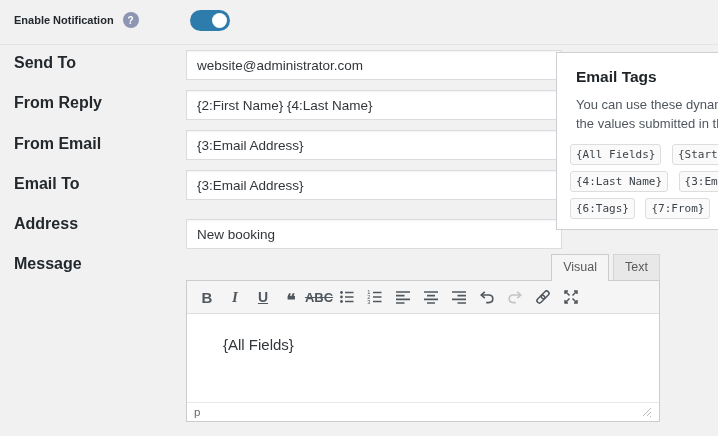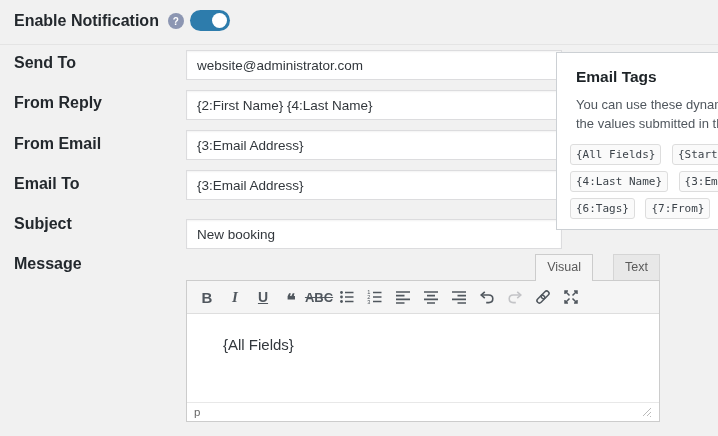--- a/index.html
+++ b/index.html
@@ -4,21 +4,21 @@
 <style>
   * { box-sizing: border-box; }
   html,body { margin:0; padding:0; }
   body {
     width:718px; height:436px; position:relative; overflow:hidden;
     background:#f1f1f1; font-family:"Liberation Sans", sans-serif; color:#23282d;
   }
 
   
   .enable-row { position:absolute; left:14px; top:12px; display:flex; align-items:center; }
-  .enable-label { font-size:16px; font-weight:700; color:#23282d; }
+  .enable-label { font-size:11px; font-weight:700; color:#23282d; }
   .help-icon {
     margin-left:9px; width:16px; height:16px; border-radius:50%;
     background:#8c96b2; color:#fff; font-size:10px; font-weight:700;
     display:flex; align-items:center; justify-content:center; cursor:pointer;
   }
   .toggle {
     position:absolute; left:190px; top:10px; width:40px; height:21px;
     border-radius:11px; background:var(--accent, #2d7cac); cursor:pointer;
   }
   .toggle-knob { position:absolute; right:3px; top:3px; width:15px; height:15px; border-radius:50%; background:#fff; }
@@ -53,21 +53,21 @@
     cursor:pointer;
   }
   .tag.cut { padding-right:60px; }
 
   
   .editor { position:absolute; left:186px; top:255px; width:474px; }
   .editor-tabs { height:25px; display:flex; justify-content:flex-end; align-items:flex-end; position:relative; z-index:2; }
   .editor-tab {
     font-size:12.5px; color:#595959; padding:5px 11px 6px;
     background:#e8e8e8; border:1px solid #d5d5d5; border-bottom:none;
-    margin-left:20px; cursor:pointer;
+    margin-left:4px; cursor:pointer;
   }
   .editor-tab.active { background:#f5f5f5; border-color:#ccc; margin-bottom:-1px; padding-bottom:7px; }
   .editor-main { border:1px solid #ccc; background:#fff; position:relative; z-index:1; }
   .mce-toolbar {
     height:33px; background:#f5f5f5; border-bottom:1px solid #dedede;
     display:flex; align-items:center; padding:0 6px;
   }
   .tool-btn {
     width:28px; height:24px; display:flex; align-items:center; justify-content:center;
     color:#50575e; cursor:pointer; border-radius:2px;
@@ -100,21 +100,21 @@
 <div class="row-divider"></div>
 
 <span class="field-label lbl-1">Send To</span>
 <input class="field-input inp-1" value="website@administrator.com" style="">
 <span class="field-label lbl-2">From Reply</span>
 <input class="field-input inp-2" value="{2:First Name} {4:Last Name}" style="">
 <span class="field-label lbl-3">From Email</span>
 <input class="field-input inp-3" value="{3:Email Address}" style="">
 <span class="field-label lbl-4">Email To</span>
 <input class="field-input inp-4" value="{3:Email Address}" style="">
-<span class="field-label lbl-5">Subject</span>
+<span class="field-label lbl-5">Address</span>
 <input class="field-input inp-5" value="New booking" style="">
 <span class="field-label lbl-msg">Message</span>
 
 <div class="tags-panel">
   <div class="tags-title">Email Tags</div>
   <p class="tags-desc">
     <span>You can use these dynamic ta</span><br>
     <span>the values submitted in the f</span>
   </p>
   <div class="tag-rows">

